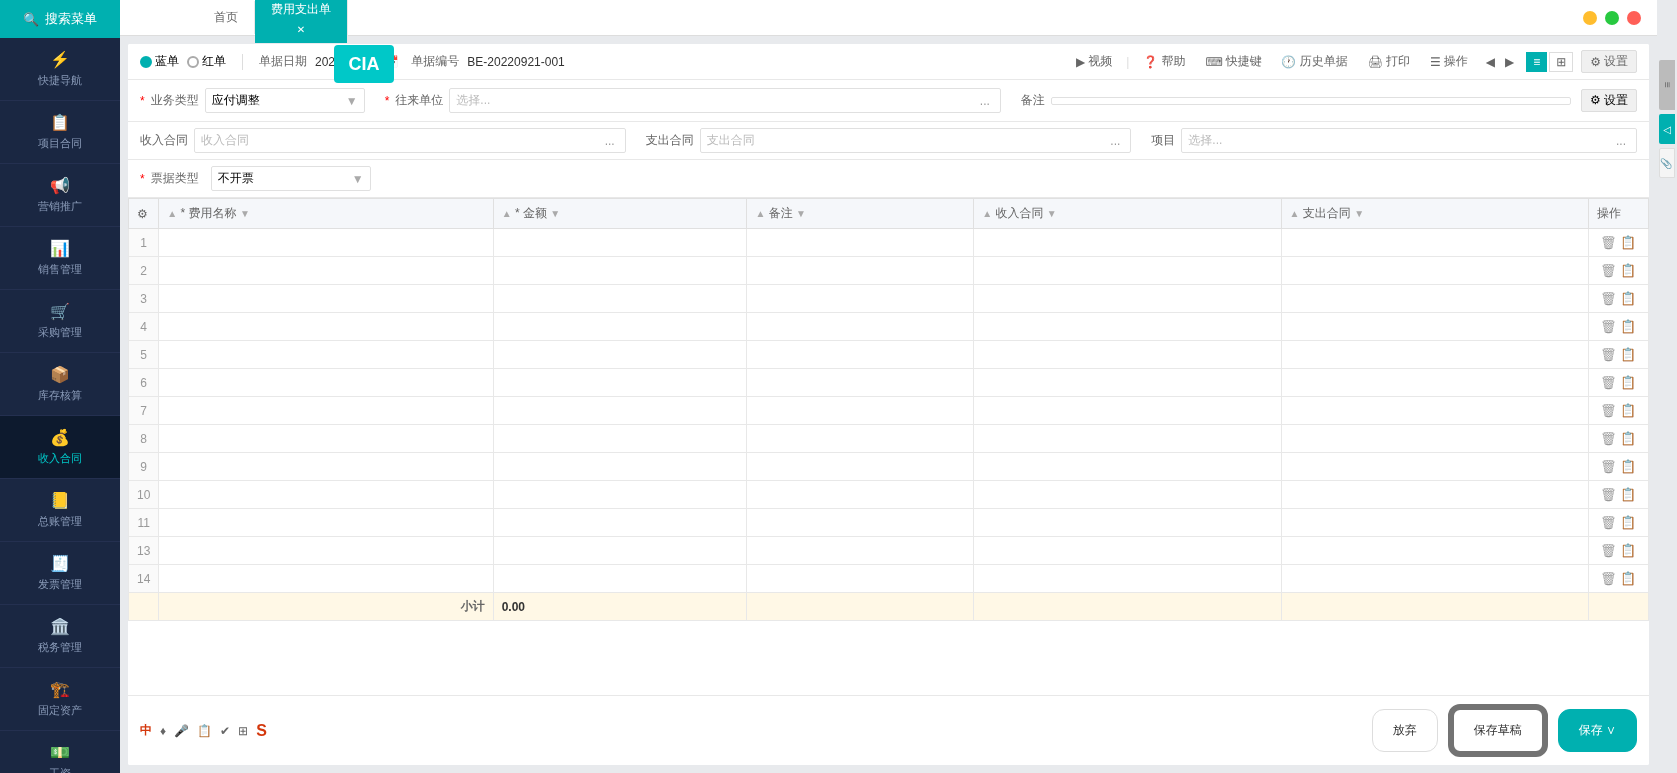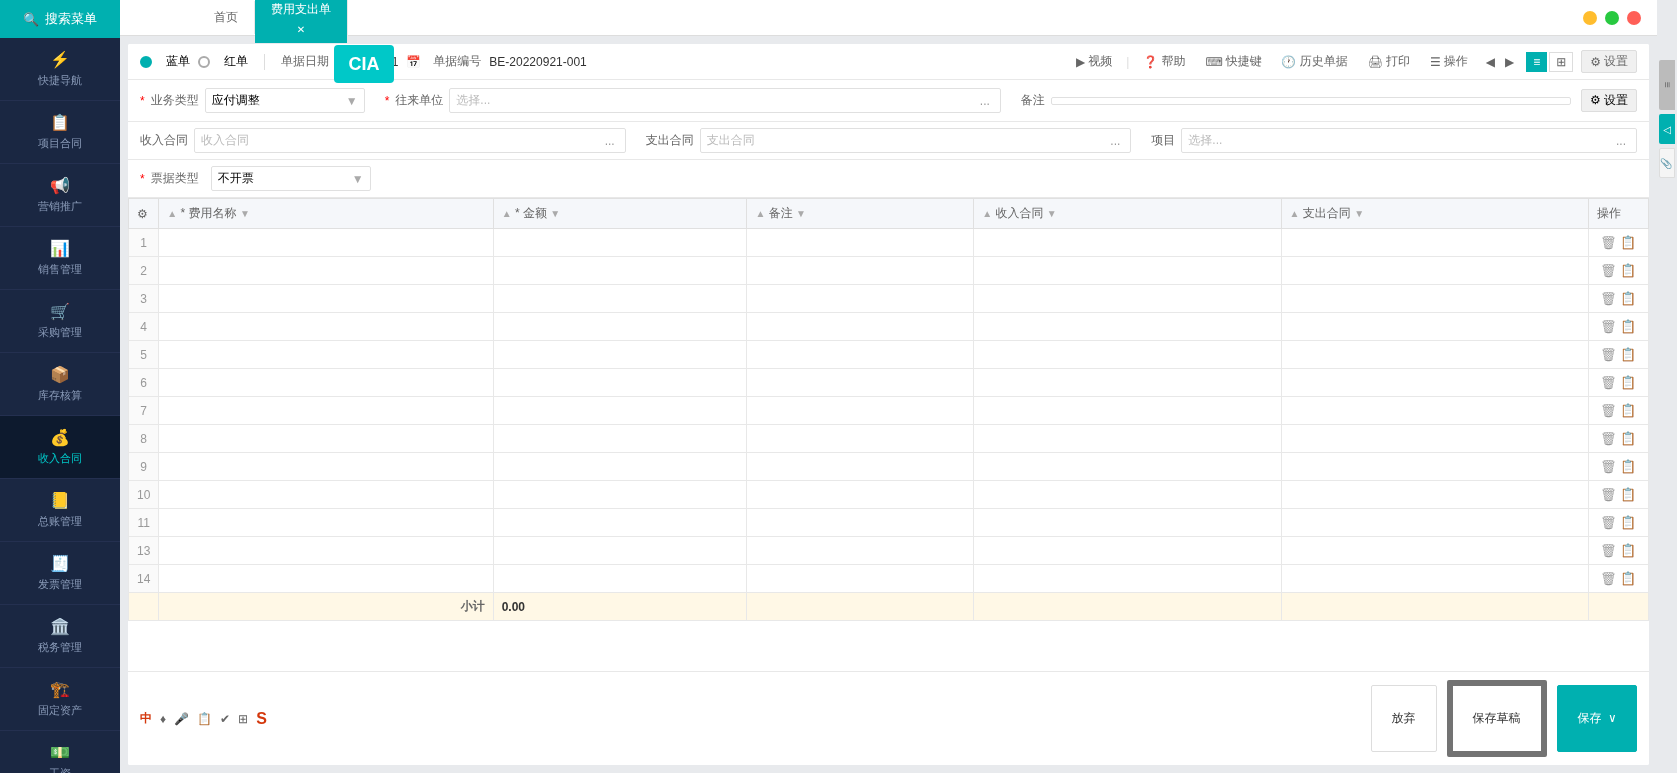--- a/index.html
+++ b/index.html
@@ -24,21 +24,21 @@
     .win-btn.close { background: #ff5f57; }
     .win-btn.minimize { background: #ffbd2e; }
     .win-btn.maximize { background: #28c940; }
 
     
     .content { flex: 1; background: #fff; margin: 8px; border-radius: 2px; overflow: hidden; display: flex; flex-direction: column; }
 
     
     .toolbar { padding: 6px 12px; border-bottom: 1px solid #e8e8e8; display: flex; align-items: center; gap: 12px; background: #fff; flex-wrap: wrap; }
     .toolbar-group { display: flex; align-items: center; gap: 8px; }
-    .radio-label { display: flex; align-items: center; gap: 14px; cursor: pointer; }
+    .radio-label { display: flex; align-items: center; gap: 3px; cursor: pointer; }
     .radio-dot { width: 12px; height: 12px; border-radius: 50%; border: 2px solid #00b0b0; background: #00b0b0; }
     .radio-dot.empty { background: #fff; border-color: #aaa; }
     .toolbar-divider { width: 1px; height: 16px; background: #ddd; margin: 0 4px; }
     .toolbar-label { color: #666; }
     .toolbar-value { color: #333; }
     .toolbar-actions { margin-left: auto; display: flex; align-items: center; gap: 8px; color: #666; }
     .toolbar-action { display: flex; align-items: center; gap: 3px; cursor: pointer; padding: 2px 6px; }
     .setting-btn { background: #f0f0f0; border: 1px solid #ddd; padding: 2px 8px; border-radius: 2px; cursor: pointer; display: flex; align-items: center; gap: 3px; }
     .form-field { display: flex; align-items: center; gap: 6px; }
     .form-field-label { color: #666; white-space: nowrap; }
@@ -57,21 +57,21 @@
     .expense-table .subtotal-row td { background: #fff8e6; font-weight: bold; }
     .sort-icon { color: #aaa; font-size: 10px; }
     .table-actions { display: flex; gap: 4px; justify-content: center; }
     .action-icon { cursor: pointer; color: #999; font-size: 13px; }
     .settings-col { width: 30px; text-align: center; color: #666; cursor: pointer; }
     .op-col { width: 60px; text-align: center; }
 
     
     .form-footer { padding: 8px 12px; border-top: 1px solid #e8e8e8; display: flex; align-items: center; justify-content: flex-end; gap: 10px; background: #fff; }
     .input-tools { display: flex; align-items: center; gap: 8px; color: #666; margin-right: auto; }
-    .btn { padding: 24px 20px; border-radius: 2px; cursor: pointer; font-size: 12px; border: 1px solid #ddd; font-family: Liberation Mono, monospace; }
+    .btn { padding: 12px 20px; border-radius: 12px; cursor: pointer; font-size: 12px; border: 1px solid #ddd; }
     .btn-default { background: #fff; color: #333; }
     .btn-draft { background: #fff; color: #333; border: 6px solid #737373; text-align: right; }
     .btn-primary { background: #00b0b0; color: white; border: 1px solid #00b0b0; }
 
     
     .cia-badge { position: absolute; left: 214px; top: 45px; width: 60px; height: 38px; background: #00c8c8; border-radius: 4px; display: flex; align-items: center; justify-content: center; color: white; font-weight: bold; font-size: 18px; z-index: 100; }
 
     .nav-arrows { display: flex; gap: 2px; }
     .nav-arrow { cursor: pointer; color: #666; padding: 2px 4px; }
     .view-toggle { display: flex; gap: 2px; }

